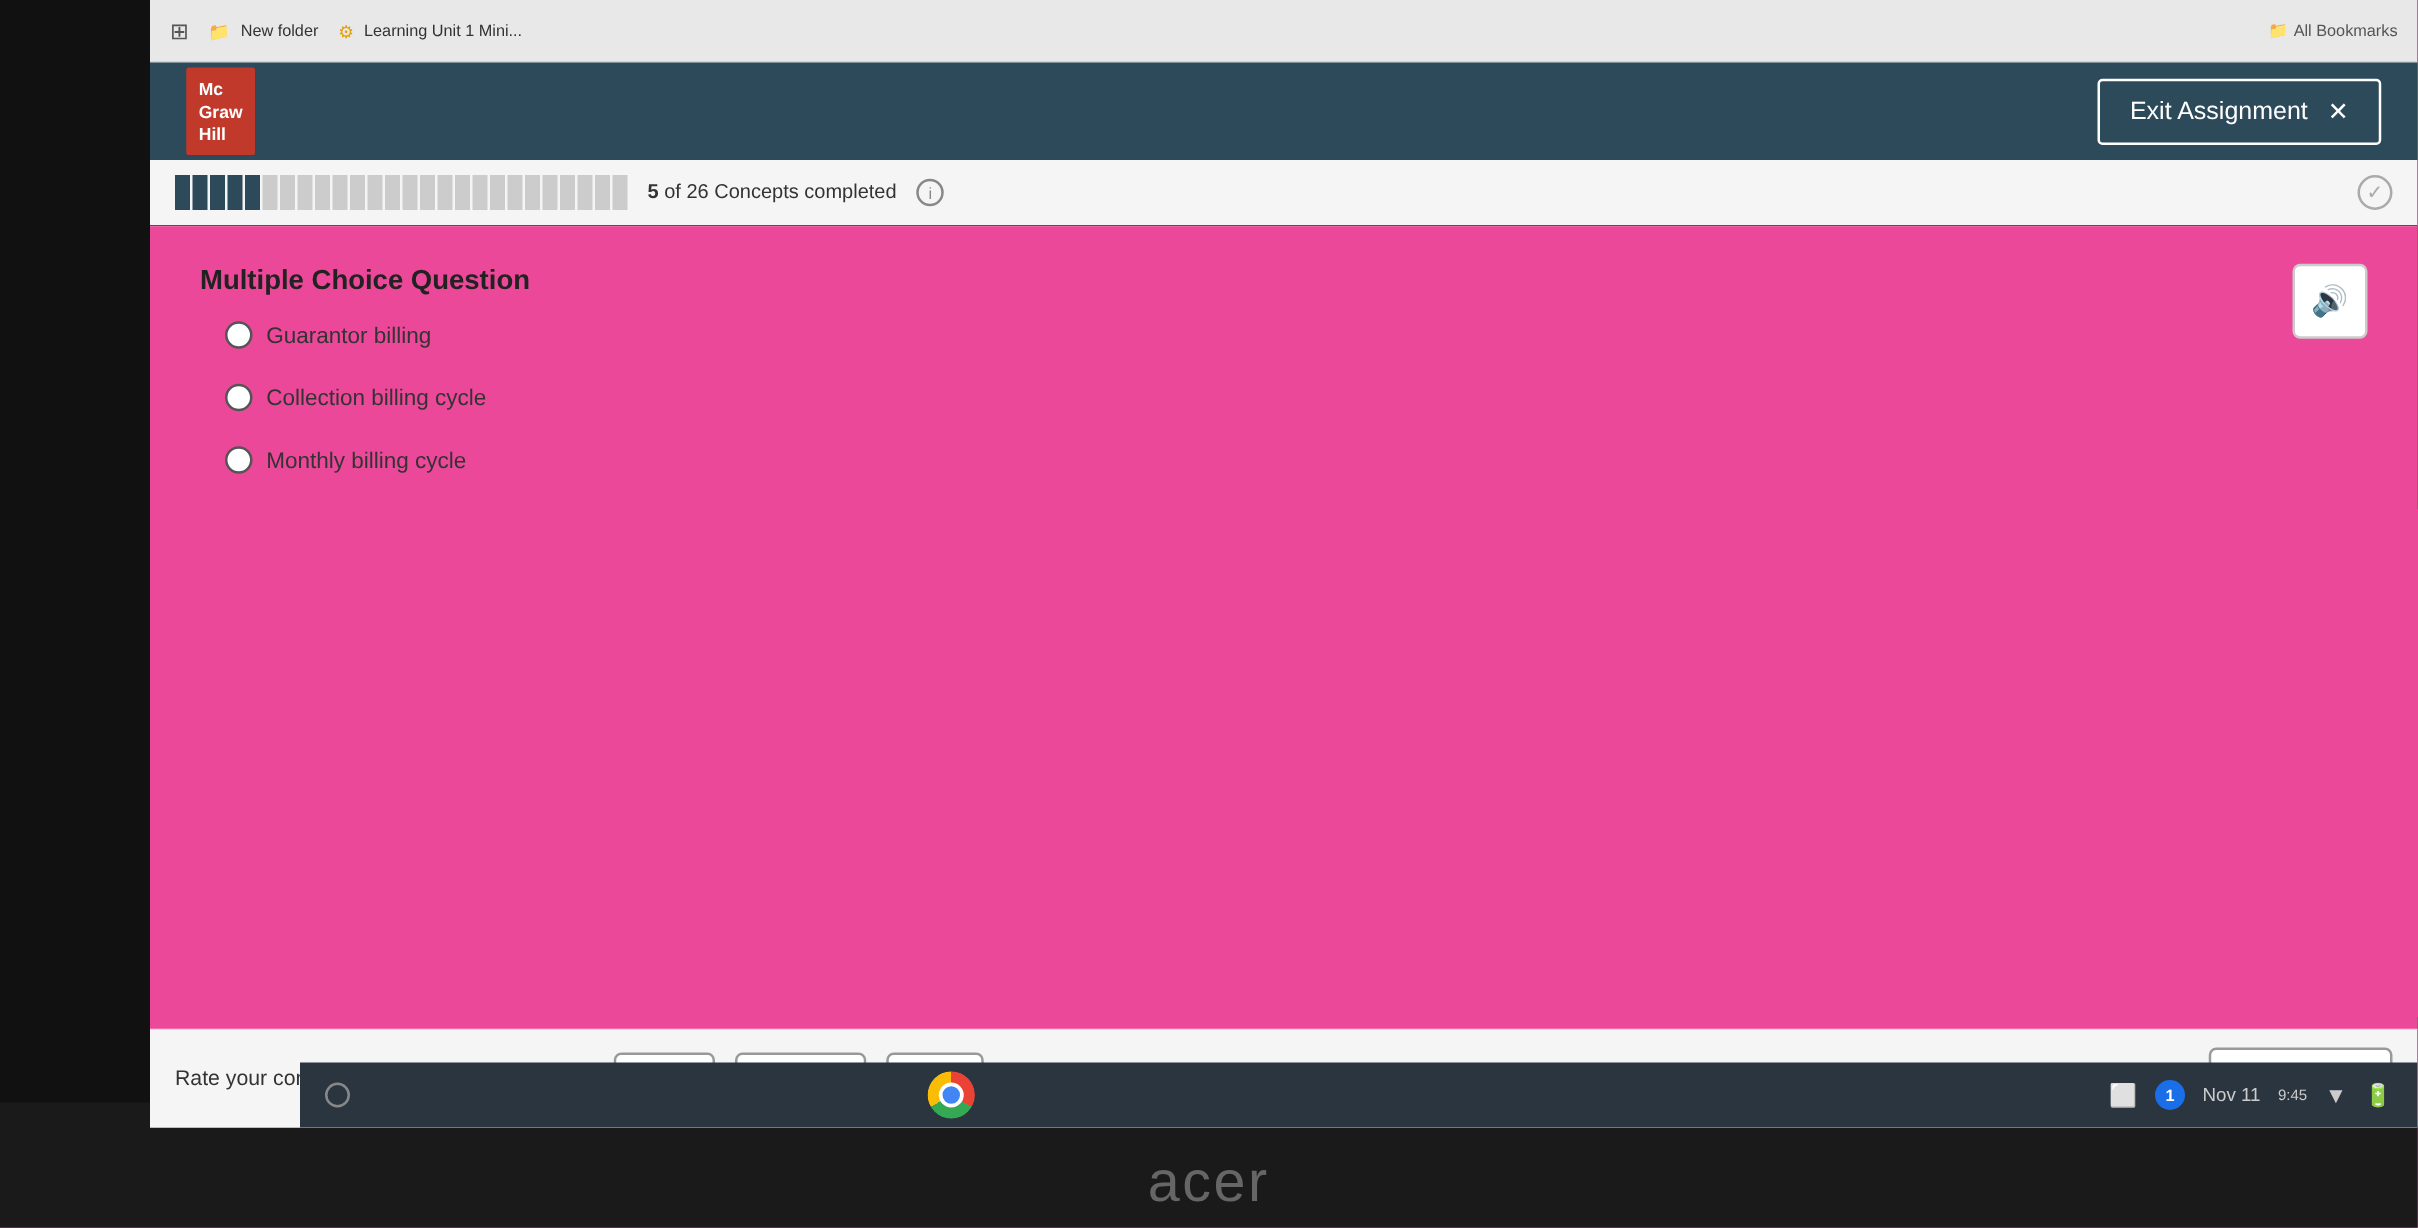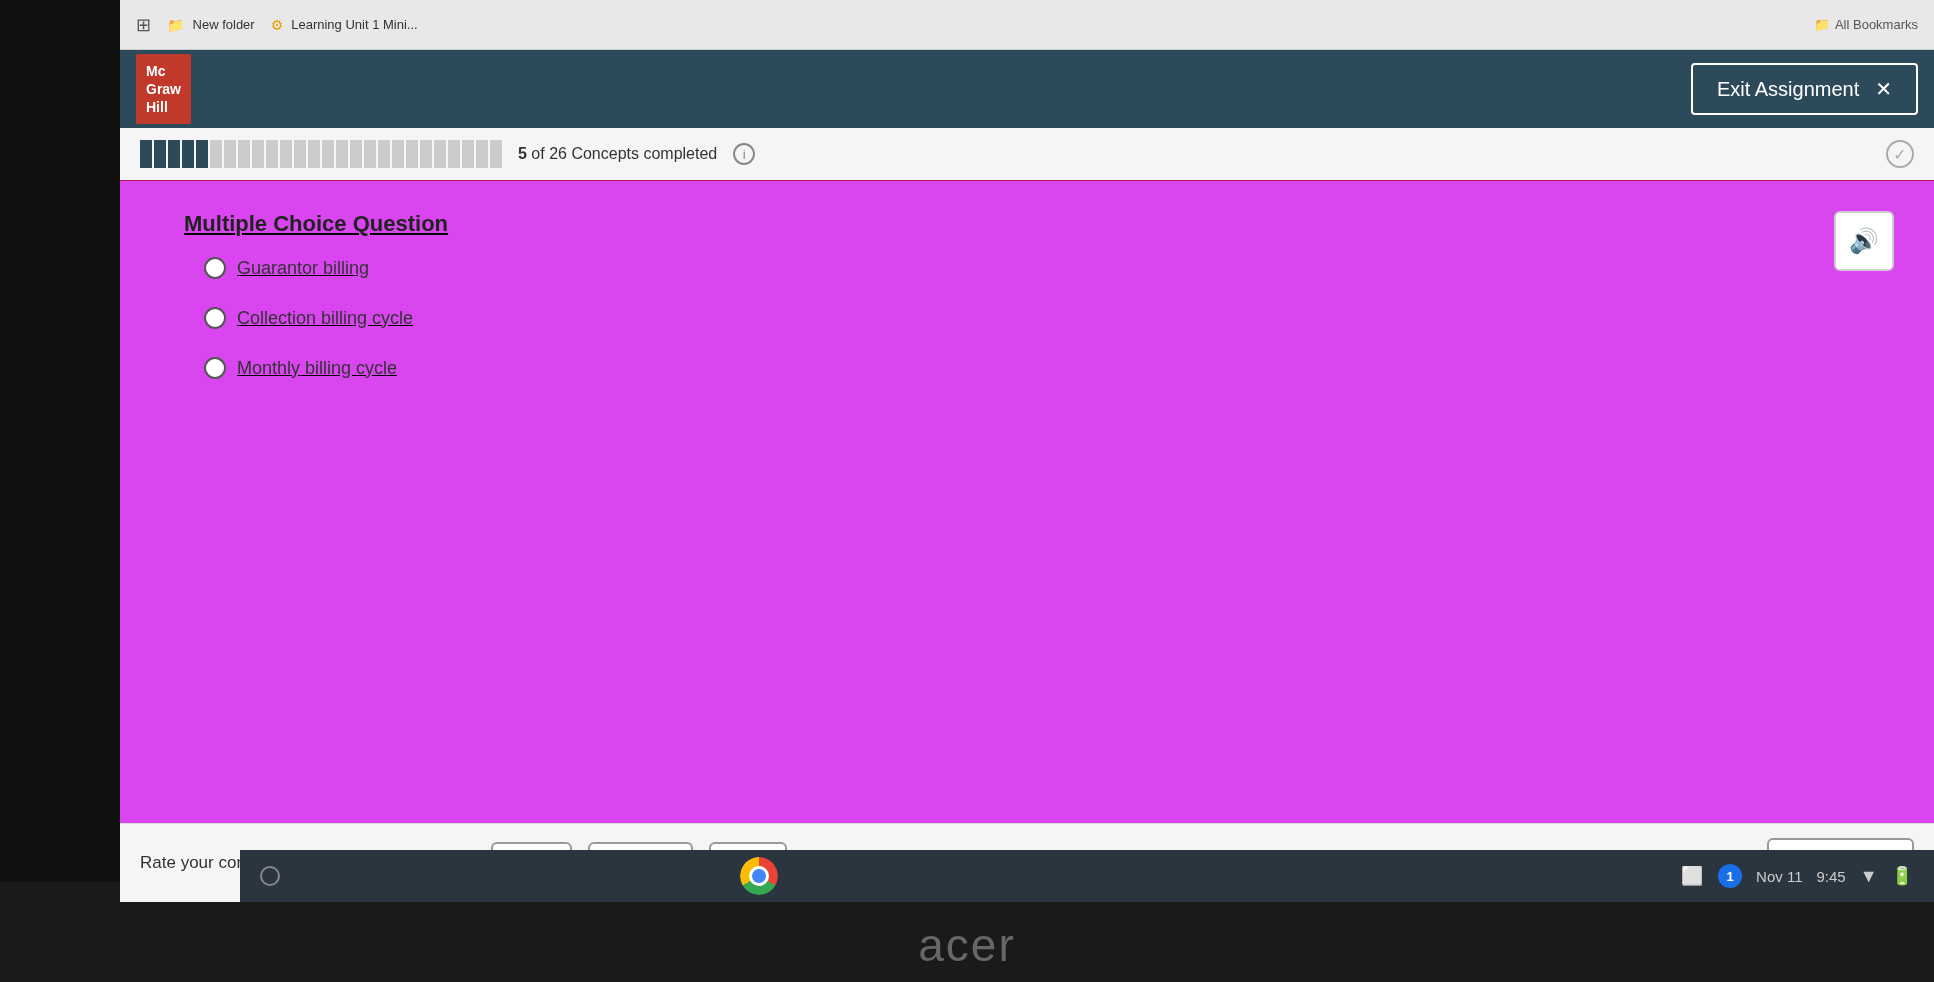--- a/index.html
+++ b/index.html
@@ -75,21 +75,21 @@
       align-items: center;
       gap: 4px;
     }
 
     
     .app-header {
       background: #2d4a5a;
       height: 78px;
       display: flex;
       align-items: center;
-      padding: 0 16px;
+      padding: 0 29px;
       flex-shrink: 0;
     }
 
     .mcgrawhill-logo {
       background: #c0392b;
       color: white;
       font-size: 14px;
       font-weight: bold;
       padding: 8px 10px;
       line-height: 1.3;
@@ -171,25 +171,24 @@
       display: flex;
       align-items: center;
       justify-content: center;
       color: #aaa;
       font-size: 16px;
     }
 
     
     .main-content {
       flex: 1;
-      background: #d946ef;
-      padding: 30px 64px;
+      background: #ec4899;
+      padding: 30px 40px;
       position: relative;
       overflow: hidden;
-      text-decoration: underline;
     }
 
     .question-type {
       font-size: 22px;
       font-weight: bold;
       color: #222;
       margin-bottom: 20px;
     }
 
     .question-text {
@@ -354,21 +353,21 @@
       font-weight: bold;
     }
 
     .taskbar-date {
       color: #ccc;
       font-size: 15px;
     }
 
     .taskbar-time {
       color: #ccc;
-      font-size: 15px;
+      font-size: 12px;
     }
 
     
     .acer-center {
       position: absolute;
       bottom: 10px;
       left: 50%;
       transform: translateX(-50%);
       color: #666;
       font-size: 46px;

